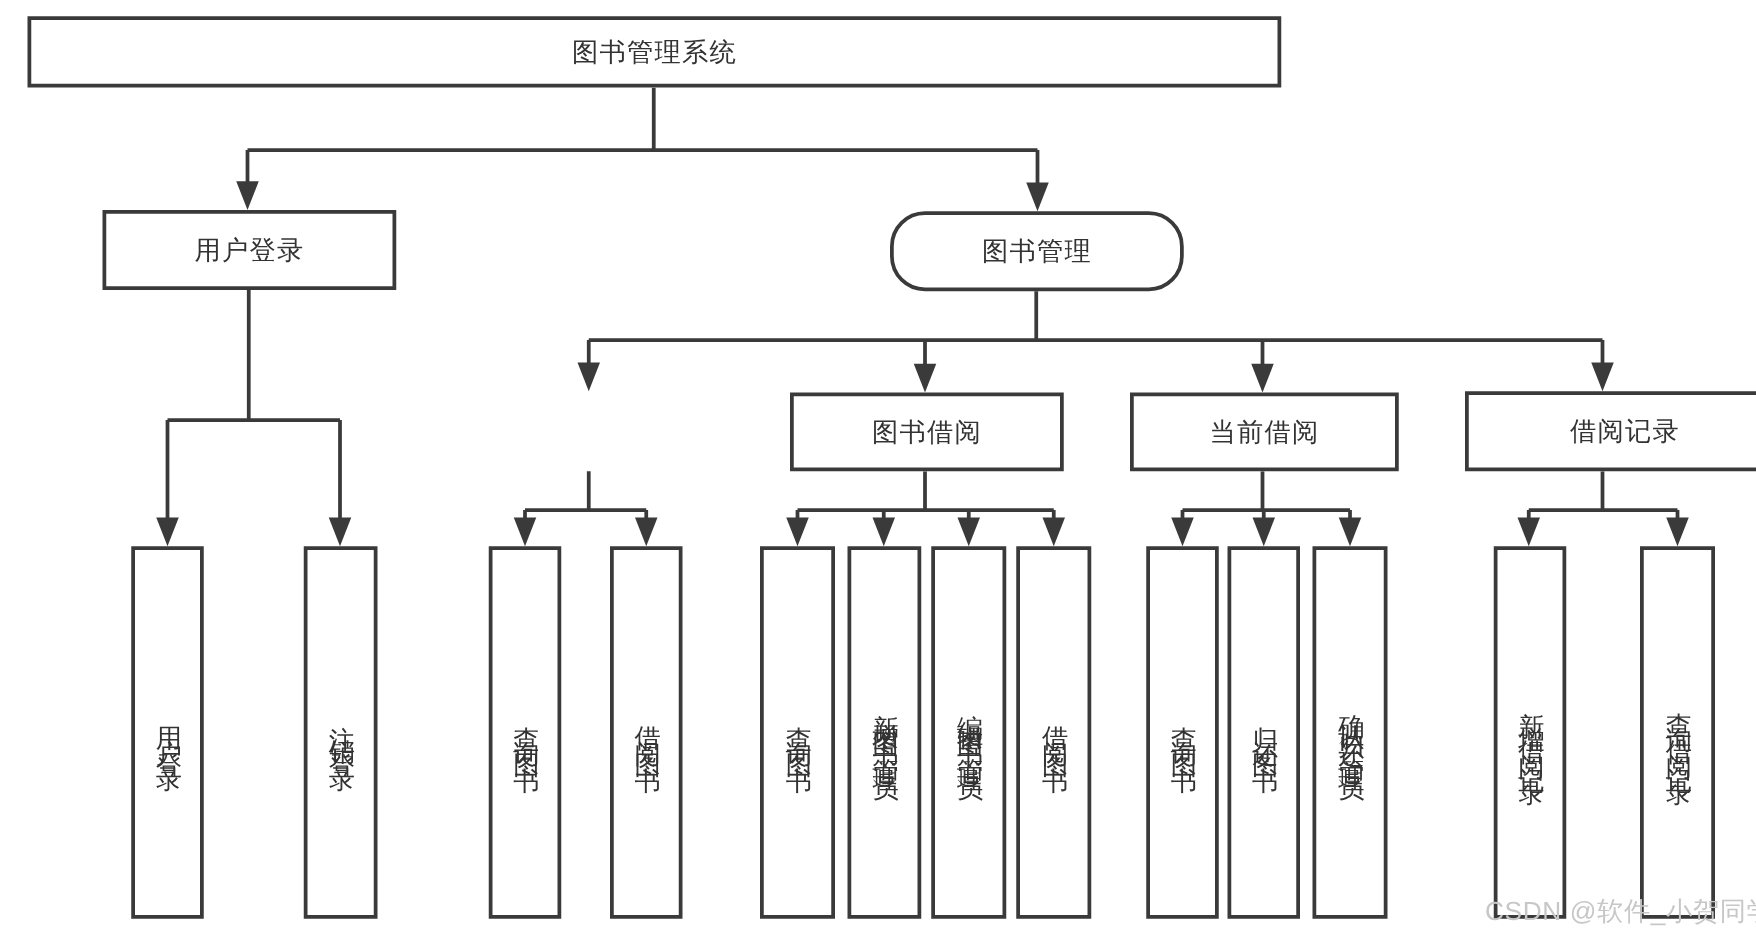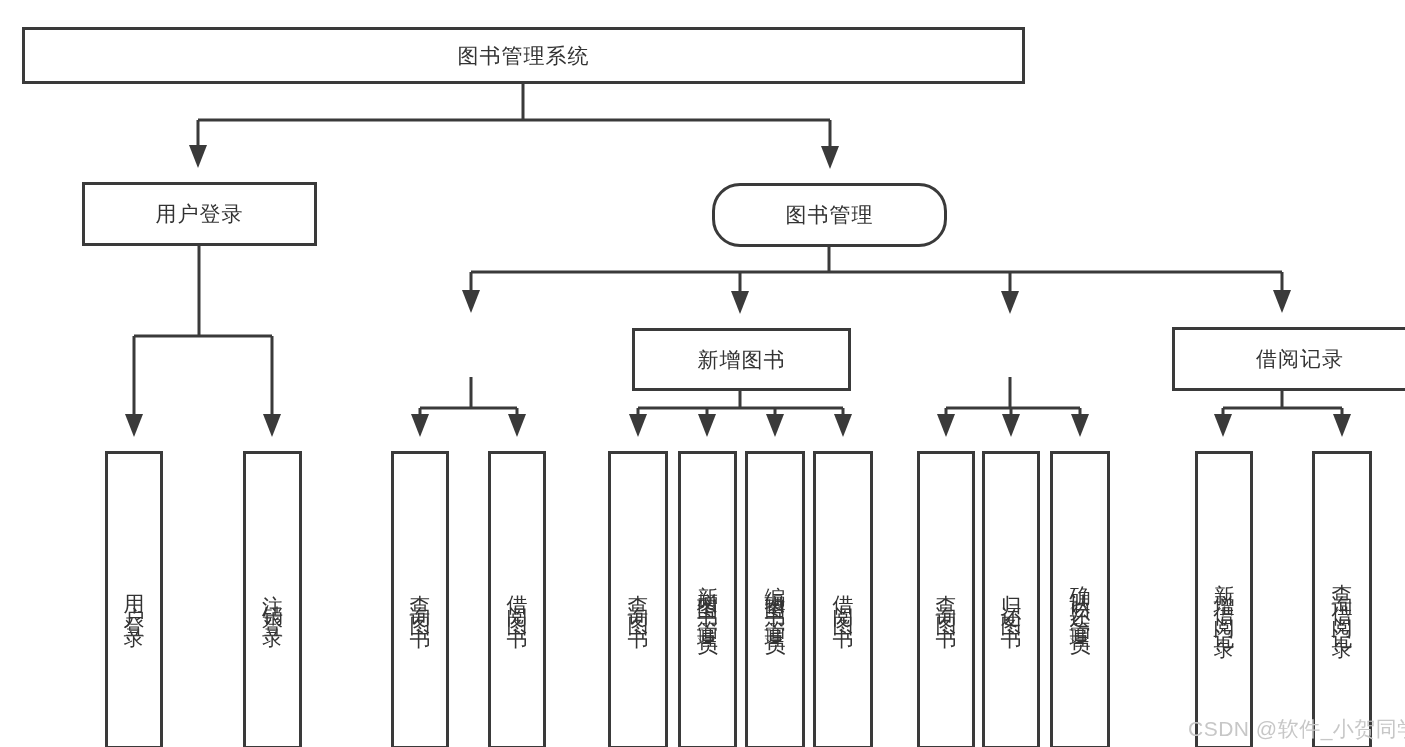--- a/index.html
+++ b/index.html
@@ -18,21 +18,20 @@
   }
   #wires{position:absolute;left:0;top:0;z-index:0;}
   .box{
     position:absolute;
     box-sizing:border-box;
     border:3px solid var(--line);
     background:#fff;
     display:flex;align-items:center;justify-content:center;
     color:var(--text);
     z-index:1;
-    margin-top:14px;
   }
   .hbox{font-size:21px;letter-spacing:1px;}
   .vbox{font-size:21px;}
   .vbox span{
     writing-mode:vertical-rl;
     text-orientation:mixed;
     letter-spacing:11px;
     white-space:nowrap;
   }
   .vbox.long span{letter-spacing:7px;}
@@ -112,21 +111,22 @@
       <polygon points="1223,437 1214,414 1232,414"></polygon>
       <polygon points="1342,437 1333,414 1351,414"></polygon>
     </g>
   </svg>
 
   <div class="box hbox b-root">图书管理系统</div>
 
   <div class="box hbox b-login">用户登录</div>
   <div class="box hbox b-mgmt">图书管理</div>
 
-  <div class="box hbox b-borrow">新增图书</div>
+  <div class="box hbox b-borrow">图书借阅</div>
+  <div class="box hbox b-cur">当前借阅</div>
   <div class="box hbox b-hist">借阅记录</div>
 
   <div class="box vbox v1">
     <span>用户登录</span>
     </div>
   <div class="box vbox v2">
     <span>注销登录</span>
     </div>
 
   <div class="box vbox v3">

